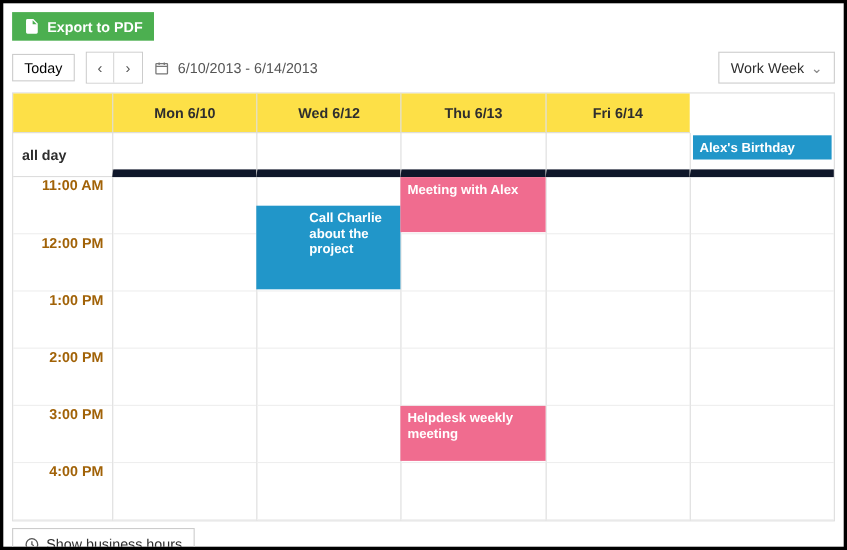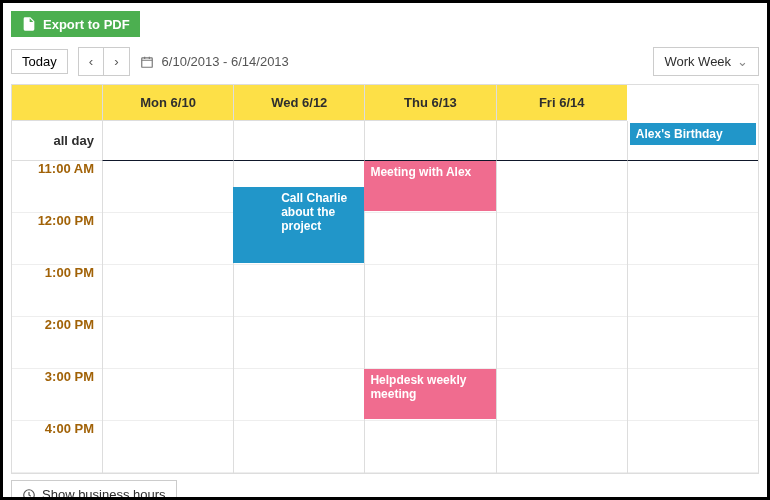--- a/index.html
+++ b/index.html
@@ -14,22 +14,22 @@
 .date-range { display: flex; align-items: center; gap: 8px; color: #555; }
 .cal-icon { width: 14px; height: 14px; }
 .spacer { flex: 1; }
 .view-select { border: 1px solid #ccc; padding: 6px 10px; display: flex; align-items: center; gap: 6px; cursor: pointer; }
 .chevron { color: #888; }
 .scheduler { margin-top: 8px; border: 1px solid #ddd; }
 .header-row { display: grid; grid-template-columns: 90px repeat(5, 1fr); }
 .header-cell { border-left: 1px solid #ddd; border-bottom: 1px solid #ddd; text-align: center; padding: 10px 4px; font-weight: bold; color: #2e2e2e; background: #fde047; }
 .header-cell:first-child { border-left: none; }
 .allday-row { display: grid; grid-template-columns: 90px repeat(5, 1fr); }
-.allday-label { text-align: right; padding: 12px 8px; font-weight: bold; color: #2e2e2e; border-bottom: 1px solid #ddd; }
-.allday-cell { border-left: 1px solid #ddd; border-bottom: 1px solid #0f172a; position: relative; height: 40px; }
+.allday-label { padding: 12px 8px; font-weight: bold; color: #2e2e2e; border-bottom: 1px solid #ddd; }
+.allday-cell { border-left: 1px solid #ddd; border-bottom: 7px solid #0f172a; position: relative; height: 40px; }
 .body-wrap { display: grid; grid-template-columns: 90px 1fr; position: relative; }
 .time-col { }
 .time-slot { height: 52px; text-align: right; padding-right: 8px; font-weight: bold; color: #a16207; border-bottom: 1px solid #eee; }
 .grid-col { position: relative; }
 .grid-bg { position: absolute; inset: 0; display: grid; grid-template-columns: repeat(5, 1fr); }
 .day-col { border-left: 1px solid #ddd; display: grid; grid-template-rows: repeat(6, 52px); }
 .hour-line { border-bottom: 1px solid #eee; }
 .event { position: absolute; color: #fff; font-weight: bold; font-size: 12px; padding: 4px 6px; overflow: hidden; cursor: pointer; }
 .ev-blue { background: #2196c9; }
 .ev-pink { background: #f06c8f; }

